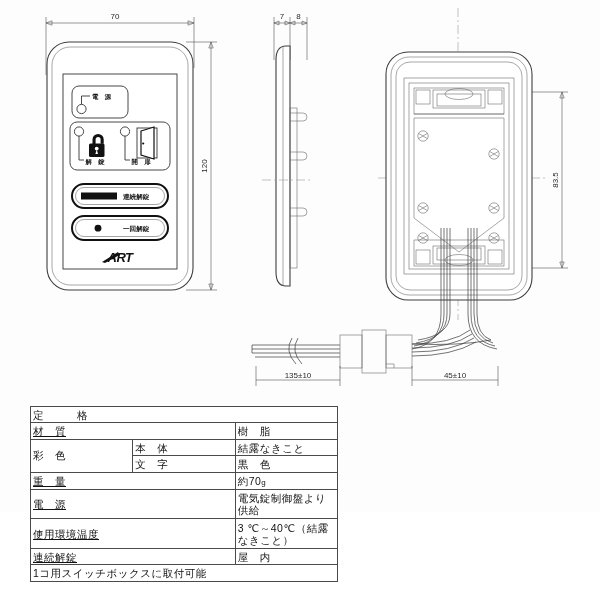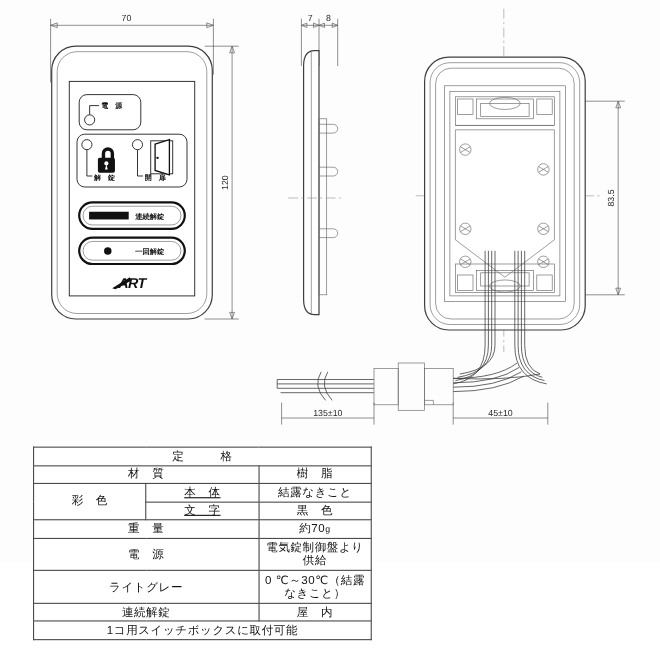--- a/index.html
+++ b/index.html
@@ -30,32 +30,32 @@
     width: 308px; height: 176px;
   }
   table.spec {
     width: 100%; height: 100%;
     border-collapse: collapse;
     table-layout: fixed;
     background: #ffffff;
   }
   table.spec td {
     border: 1px solid #4a4a4a;
-    text-align: center;
+    text-align: left;
     vertical-align: middle;
     font-size: 10.5px;
     letter-spacing: 0.5px;
     color: #111;
     padding: 1px 2px;
     line-height: 1.15;
   }
   td.hdr { font-size: 11px; letter-spacing: 6px; padding-left: 6px; }
-  td.lbl { width: 104px; letter-spacing: 4px; }
+  td.lbl { width: 104px; letter-spacing: 4px; text-decoration: underline; }
   td.lbl-outer { width: 52px; letter-spacing: 4px; font-family: Liberation Mono, monospace; }
-  td.lbl-inner { width: 52px; letter-spacing: 4px; text-decoration: underline; }
+  td.lbl-inner { width: 52px; letter-spacing: 4px; }
   td.val { letter-spacing: 1.5px; margin-top: 16px; }
   td.val-sp { letter-spacing: 4px; }
   td.footer { letter-spacing: 0.6px; font-size: 10.5px; margin-left: 36px; }
   .sub { font-size: 8px; }
 
   
   .dimtxt {
     font-size: 8px;
     fill: #2a2a2a;
     font-family: "Liberation Sans", "DejaVu Sans", sans-serif;
@@ -356,22 +356,22 @@
         <td class="lbl" colspan="2">重　量</td>
         <td class="val">
           <span>約70</span><span class="sub">g</span>
         </td>
       </tr>
       <tr>
         <td class="lbl" colspan="2">電　源</td>
         <td class="val">電気錠制御盤より供給</td>
       </tr>
       <tr>
-        <td class="lbl" colspan="2">ライトグレー</td>
-        <td class="val">0 ℃～30℃（結露なきこと）</td>
+        <td class="lbl" colspan="2">使用環境温度</td>
+        <td class="val">3 ℃～40℃（結露なきこと）</td>
       </tr>
       <tr>
         <td class="lbl" colspan="2">連続解錠</td>
         <td class="val val-sp">屋　内</td>
       </tr>
       <tr>
         <td class="footer" colspan="3">1コ用スイッチボックスに取付可能</td>
       </tr>
     </tbody>
       </table>

